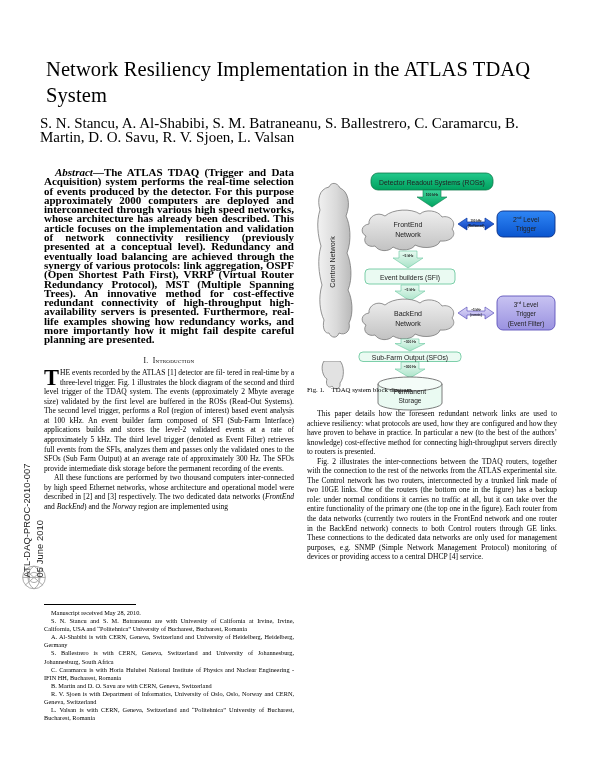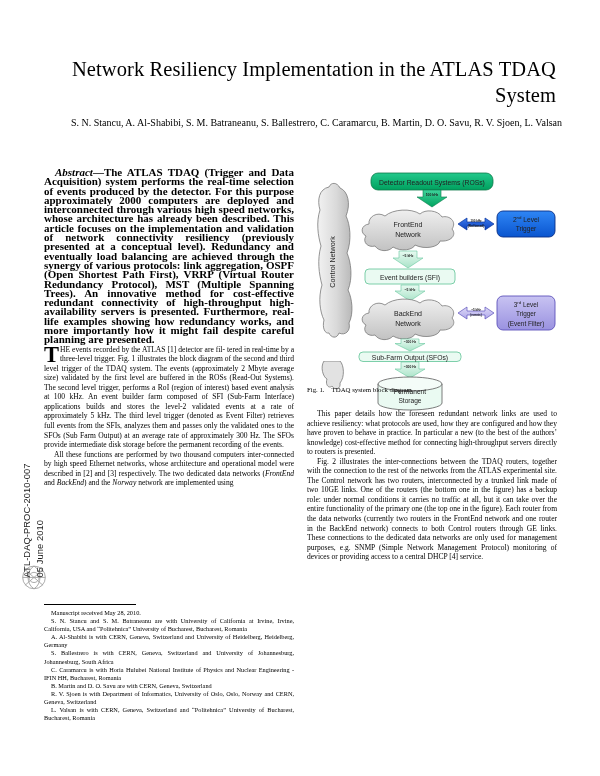--- a/index.html
+++ b/index.html
@@ -55,33 +55,33 @@
     height: 40px;
     opacity: 0.62;
   }
 
   
   .title {
     position: absolute;
     left: 46px;
     top: 56px;
     width: 510px;
-    text-align: right;
+    text-align: left;
     font-size: 20.5px;
     line-height: 26px;
     font-weight: normal;
     letter-spacing: 0.1px;
   }
   .authors {
     position: absolute;
     left: 40px;
     top: 116px;
     width: 522px;
-    text-align: right;
-    font-size: 10px;
+    text-align: left;
+    font-size: 15px;
     line-height: 14px;
   }
 
   
   .col {
     position: absolute;
     width: 250px;
     text-align: justify;
     font-size: 7.55px;
     line-height: 9.55px;
@@ -196,24 +196,25 @@
     </svg>
   </div>
 
   <div class="title">Network Resiliency Implementation in the ATLAS TDAQ System</div>
   <div class="authors">S. N. Stancu, A. Al-Shabibi, S. M. Batraneanu, S. Ballestrero, C. Caramarcu, B. Martin, D. O. Savu, R. V. Sjoen, L. Valsan</div>
 
   <div class="col col-left">
 
     <p class="abstract"><i>Abstract</i><span>—</span><span>The ATLAS TDAQ (Trigger and Data Acquisition) system performs the real-time selection of events produced by the detector. For this purpose approximately 2000 computers are deployed and interconnected through various high speed networks, whose architecture has already been described. This article focuses on the implementation and validation of network connectivity resiliency (previously presented at a conceptual level). Redundancy and eventually load balancing are achieved through the synergy of various protocols: link aggregation, OSPF (Open Shortest Path First), VRRP (Virtual Router Redundancy Protocol), MST (Multiple Spanning Trees). An innovative method for cost-effective redundant connectivity of high-throughput high-availability servers is presented. Furthermore, real-life examples showing how redundancy works, and more importantly how it might fail despite careful planning are presented.</span></p>
 
+    <div class="sec-head"><span class="num">I.</span>&nbsp;&nbsp;<span>Introduction</span></div>
 
     <p class="dropcap-para"><span class="dropcap">T</span><span>HE events recorded by the ATLAS [1] detector are fil-</span> <span>tered in real-time by a three-level trigger. Fig. 1 illustrates the block diagram of the second and third level trigger of the TDAQ system. The events (approximately 2 Mbyte average size) validated by the first level are buffered in the ROSs (Read-Out Systems). The second level trigger, performs a RoI (region of interest) based event analysis at 100 kHz. An event builder farm composed of SFI (Sub-Farm Interface) applications builds and stores the level-2 validated events at a rate of approximately 5 kHz. The third level trigger (denoted as Event Filter) retrieves full events from the SFIs, analyzes them and passes only the validated ones to the SFOs (Sub Farm Output) at an average rate of approximately 300 Hz. The SFOs provide intermediate disk storage before the permanent recording of the events.</span></p>
 
-    <p class="body"><span>All these functions are performed by two thousand computers inter-connected by high speed Ethernet networks, whose architecture and operational model were described in [2] and [3] respectively. The two dedicated data networks (</span><i>FrontEnd</i><span> and </span><i>BackEnd</i><span>) and the </span><i>Norway</i><span> network are implemented using</span></p>
+    <p class="body"><span>All these functions are performed by two thousand computers inter-connected by high speed Ethernet networks, whose architecture and operational model were described in [2] and [3] respectively. The two dedicated data networks (</span><i>FrontEnd</i><span> and </span><i>BackEnd</i><span>) and the </span><i>Norway</i><span> region are implemented using</span></p>
 
   </div>
 
   <div class="fn-rule"></div>
   <div class="footnotes">
     <p>Manuscript received May 28, 2010.</p>
     <p>S. N. Stancu and S. M. Batraneanu are with University of California at Irvine, Irvine, California, USA  and “Politehnica” University of Bucharest, Bucharest, Romania</p>
     <p>A. Al-Shabibi is with CERN, Geneva, Switzerland  and University of Heidelberg, Heidelberg, Germany</p>
     <p>S. Ballestrero is with CERN, Geneva, Switzerland  and University of Johannesburg, Johannesburg, South Africa</p>
     <p>C. Caramarcu is with Horia Hulubei National Institute of Physics and Nuclear Engineering - IFIN HH, Bucharest, Romania</p>

